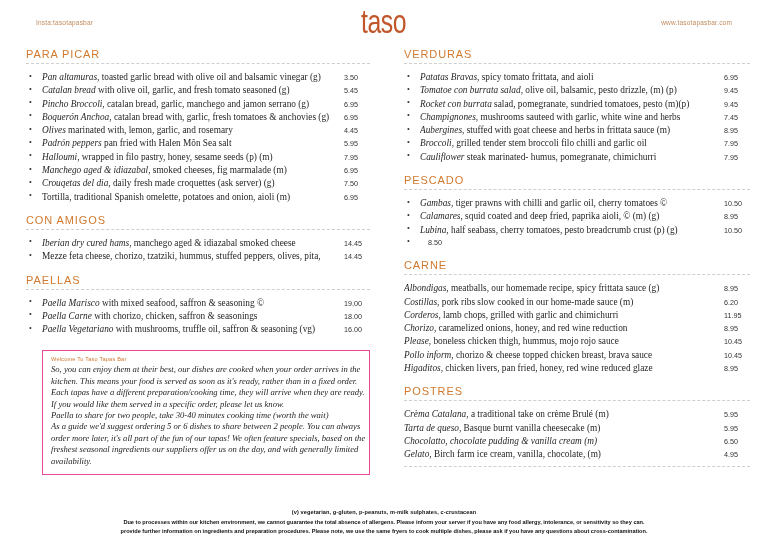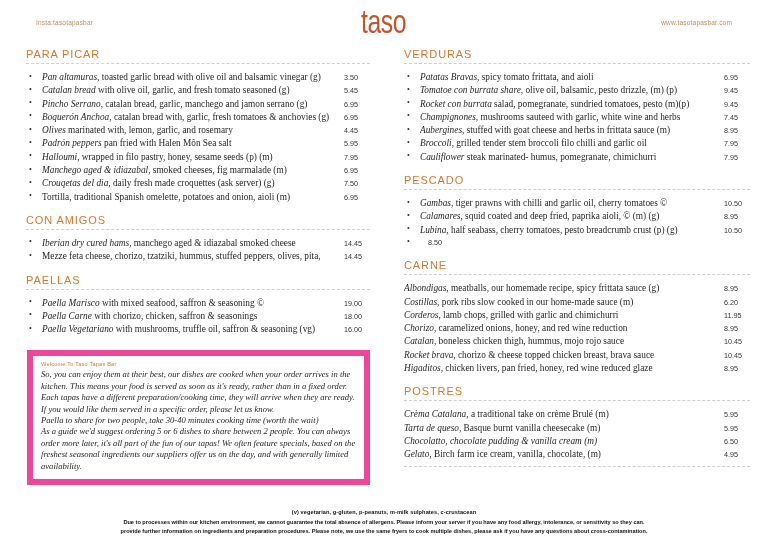--- a/index.html
+++ b/index.html
@@ -105,22 +105,22 @@
     font-family: "Liberation Sans", sans-serif;
     font-size: 7.2px;
     color: #333;
     padding-left: 8px;
     min-width: 26px;
     text-align: left;
   }
 
   
   .note-box {
-    border: 6px solid #ec4899;
-    margin: 14px 0 0 1px;
+    border: 1px solid #ec4899;
+    margin: 14px 0 0 16px;
     padding: 5px 0 7px 8px;
     box-sizing: border-box;
   }
   .note-title {
     font-family: "Liberation Sans", sans-serif;
     font-size: 5.6px;
     color: #d1792f;
     letter-spacing: .2px;
     margin-bottom: 2px;
   }
@@ -174,21 +174,21 @@
           <ul class="items bulleted">
             <li>
               <span class="item-desc"><em>Pan altamuras</em><span>, toasted garlic bread with olive oil and balsamic vinegar (g)</span></span>
               <span class="item-price">3.50</span>
             </li>
             <li>
               <span class="item-desc"><em>Catalan bread</em><span> with olive oil, garlic, and fresh tomato seasoned (g)</span></span>
               <span class="item-price">5.45</span>
             </li>
             <li>
-              <span class="item-desc"><em>Pincho Serrano</em><span>, catalan bread, garlic, manchego and jamon serrano (g)</span></span>
+              <span class="item-desc"><em>Pincho Broccoli</em><span>, catalan bread, garlic, manchego and jamon serrano (g)</span></span>
               <span class="item-price">6.95</span>
             </li>
             <li>
               <span class="item-desc"><em>Boquerón Anchoa</em><span>, catalan bread with, garlic, fresh tomatoes &amp; anchovies (g)</span></span>
               <span class="item-price">6.95</span>
             </li>
             <li>
               <span class="item-desc"><em>Olives</em><span> marinated with, lemon, garlic, and rosemary</span></span>
               <span class="item-price">4.45</span>
             </li>
@@ -267,21 +267,21 @@
     <div id="right-sections">
         <div class="section">
           <div class="section-title">VERDURAS</div>
           <div class="section-rule"></div>
           <ul class="items bulleted">
             <li>
               <span class="item-desc"><em>Patatas Bravas</em><span>, spicy tomato frittata, and aioli</span></span>
               <span class="item-price">6.95</span>
             </li>
             <li>
-              <span class="item-desc"><em>Tomatoe con burrata share</em><span>, olive oil, balsamic, pesto drizzle, (m) (p)</span></span>
+              <span class="item-desc"><em>Tomatoe con burrata salad</em><span>, olive oil, balsamic, pesto drizzle, (m) (p)</span></span>
               <span class="item-price">9.45</span>
             </li>
             <li>
               <span class="item-desc"><em>Rocket con burrata</em><span> salad, pomegranate, sundried tomatoes, pesto (m)(p)</span></span>
               <span class="item-price">9.45</span>
             </li>
             <li>
               <span class="item-desc"><em>Champignones</em><span>, mushrooms sauteed with garlic, white wine and herbs</span></span>
               <span class="item-price">7.45</span>
             </li>
@@ -334,25 +334,25 @@
             </li>
             <li>
               <span class="item-desc"><em>Corderos</em><span>, lamb chops, grilled with garlic and chimichurri</span></span>
               <span class="item-price">11.95</span>
             </li>
             <li>
               <span class="item-desc"><em>Chorizo</em><span>, caramelized onions, honey, and red wine reduction</span></span>
               <span class="item-price">8.95</span>
             </li>
             <li>
-              <span class="item-desc"><em>Catalan</em><span>, boneless chicken thigh, hummus, mojo rojo sauce</span></span>
+              <span class="item-desc"><em>Please</em><span>, boneless chicken thigh, hummus, mojo rojo sauce</span></span>
               <span class="item-price">10.45</span>
             </li>
             <li>
-              <span class="item-desc"><em>Rocket brava</em><span>, chorizo &amp; cheese topped chicken breast, brava sauce</span></span>
+              <span class="item-desc"><em>Pollo inform</em><span>, chorizo &amp; cheese topped chicken breast, brava sauce</span></span>
               <span class="item-price">10.45</span>
             </li>
             <li>
               <span class="item-desc"><em>Higaditos</em><span>, chicken livers, pan fried, honey, red wine reduced glaze</span></span>
               <span class="item-price">8.95</span>
             </li>
           </ul>
         </div>
         <div class="section">
           <div class="section-title">POSTRES</div>

